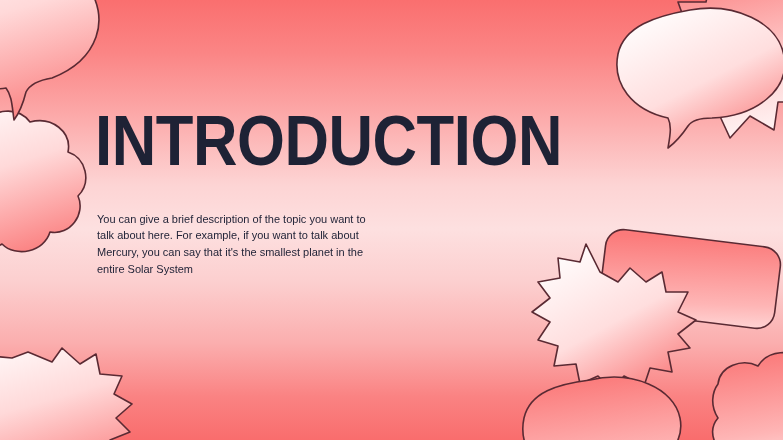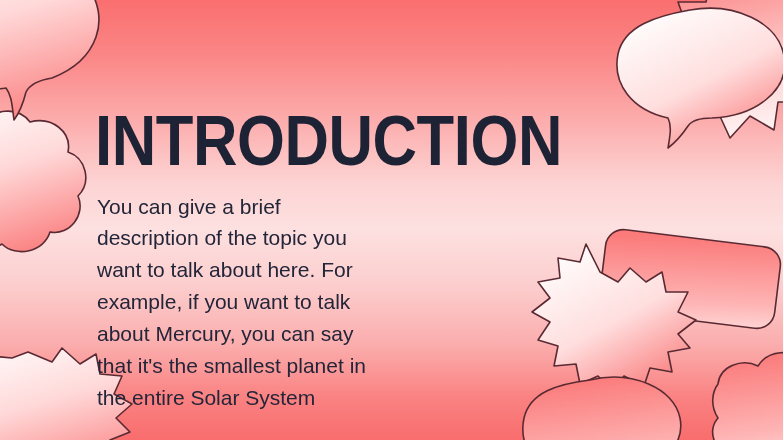--- a/index.html
+++ b/index.html
@@ -47,23 +47,23 @@
     font-size: 70px;
     line-height: 0.95;
     font-weight: 700;
     letter-spacing: -0.5px;
     color: #1e2235;
     transform: scaleX(0.88);
     transform-origin: left center;
     white-space: nowrap;
   }
   #body-text {
-    margin: 16px 0 0 2px;
+    margin: 36px 0 0 2px;
     width: 272px;
-    font-size: 21px;
+    font-size: 11px;
     line-height: 1.52;
     font-weight: 400;
     color: #232539;
   }
 </style>
 </head>
 <body>
 
 <div id="slide">
 

